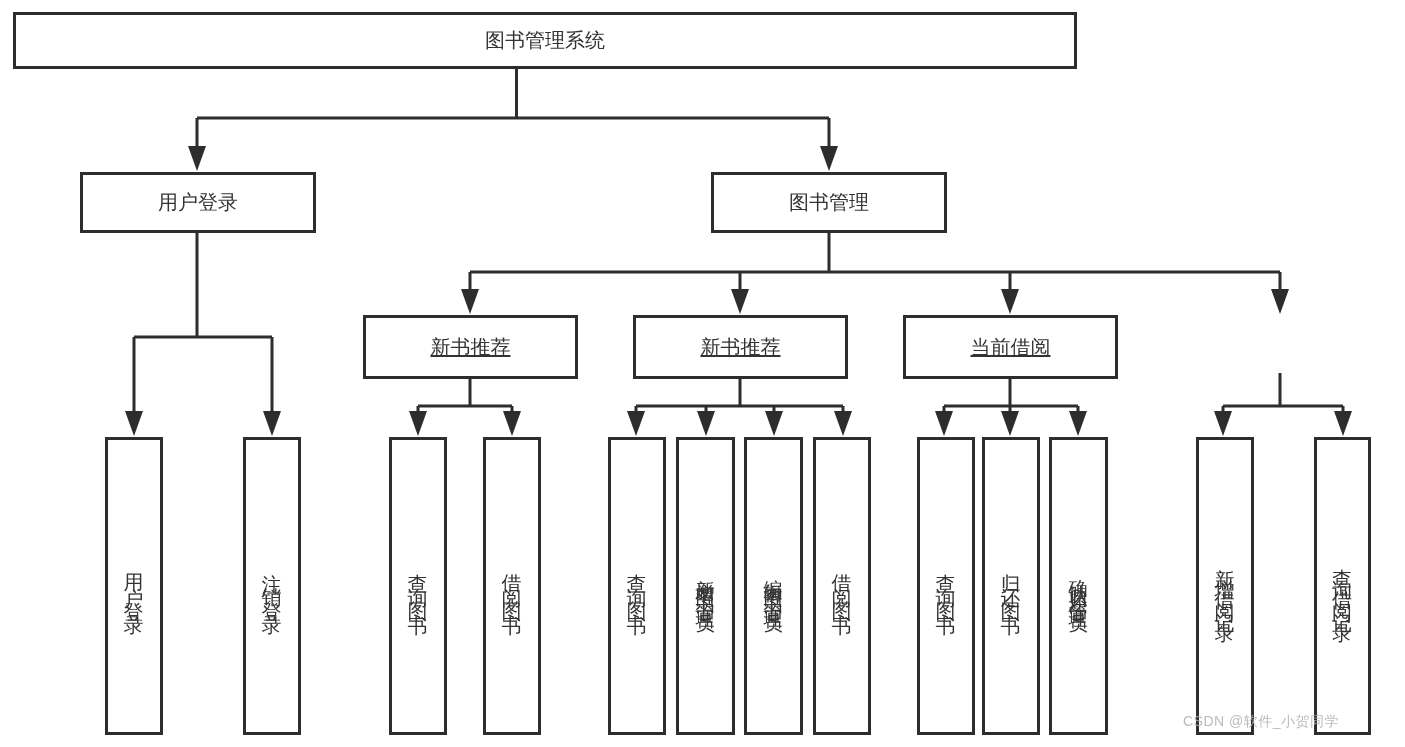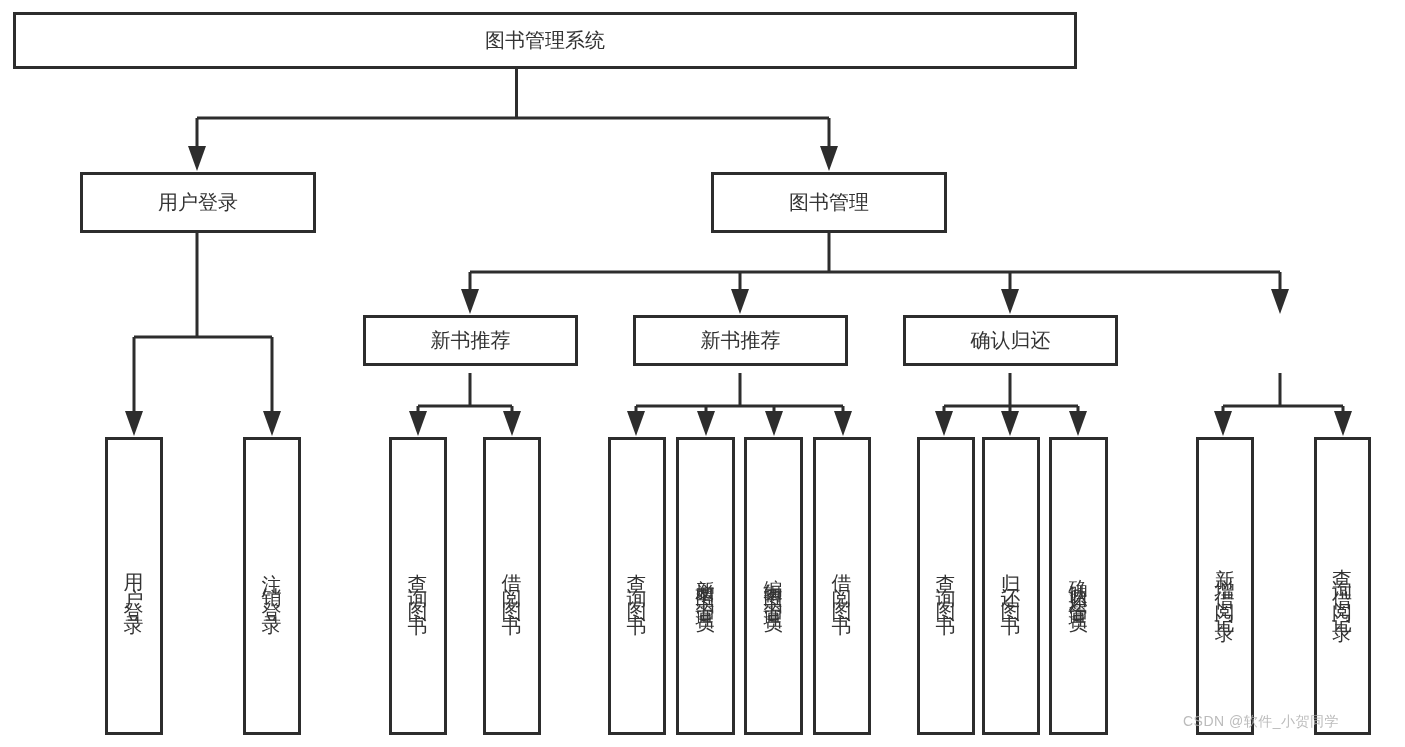--- a/index.html
+++ b/index.html
@@ -14,21 +14,21 @@
   }
   .connectors{position:absolute;left:0;top:0;}
   .box{
     position:absolute;box-sizing:border-box;background:#fff;
     border:3px solid var(--box-border);
     display:flex;align-items:center;justify-content:center;
     font-size:20px;color:var(--text);
   }
   .box.root{left:13px;top:12px;width:1064px;height:57px;}
   .box.lvl2{top:172px;width:236px;height:61px;}
-  .box.sec{top:315px;width:215px;height:51px;}
+  .box.sec{top:315px;width:215px;height:64px;text-decoration:underline;}
   .box.v{top:437px;width:58px;height:298px;}
   .box.v span{
     writing-mode:vertical-rl;text-orientation:mixed;
     letter-spacing:14px;line-height:1;white-space:nowrap;
   }
   .box.v.med span{letter-spacing:11px;}
   .box.v.dense span{letter-spacing:5px;font-size:19px;}
   .watermark{
     position:absolute;left:1183px;top:713px;width:215px;
     font-size:14px;color:var(--watermark);opacity:.85;
@@ -94,21 +94,21 @@
     <span>图书管理</span>
   </div>
 
   <div class="box sec" style="left:363px">
     <span>新书推荐</span>
   </div>
   <div class="box sec" style="left:633px">
     <span>新书推荐</span>
   </div>
   <div class="box sec" style="left:903px">
-    <span>确认归还</span>
+    <span>当前借阅</span>
   </div>
 
   <div class="box v" style="left:105px">
     <span>用户登录</span>
   </div>
   <div class="box v" style="left:243px">
     <span>注销登录</span>
   </div>
 
   <div class="box v" style="left:389px">

